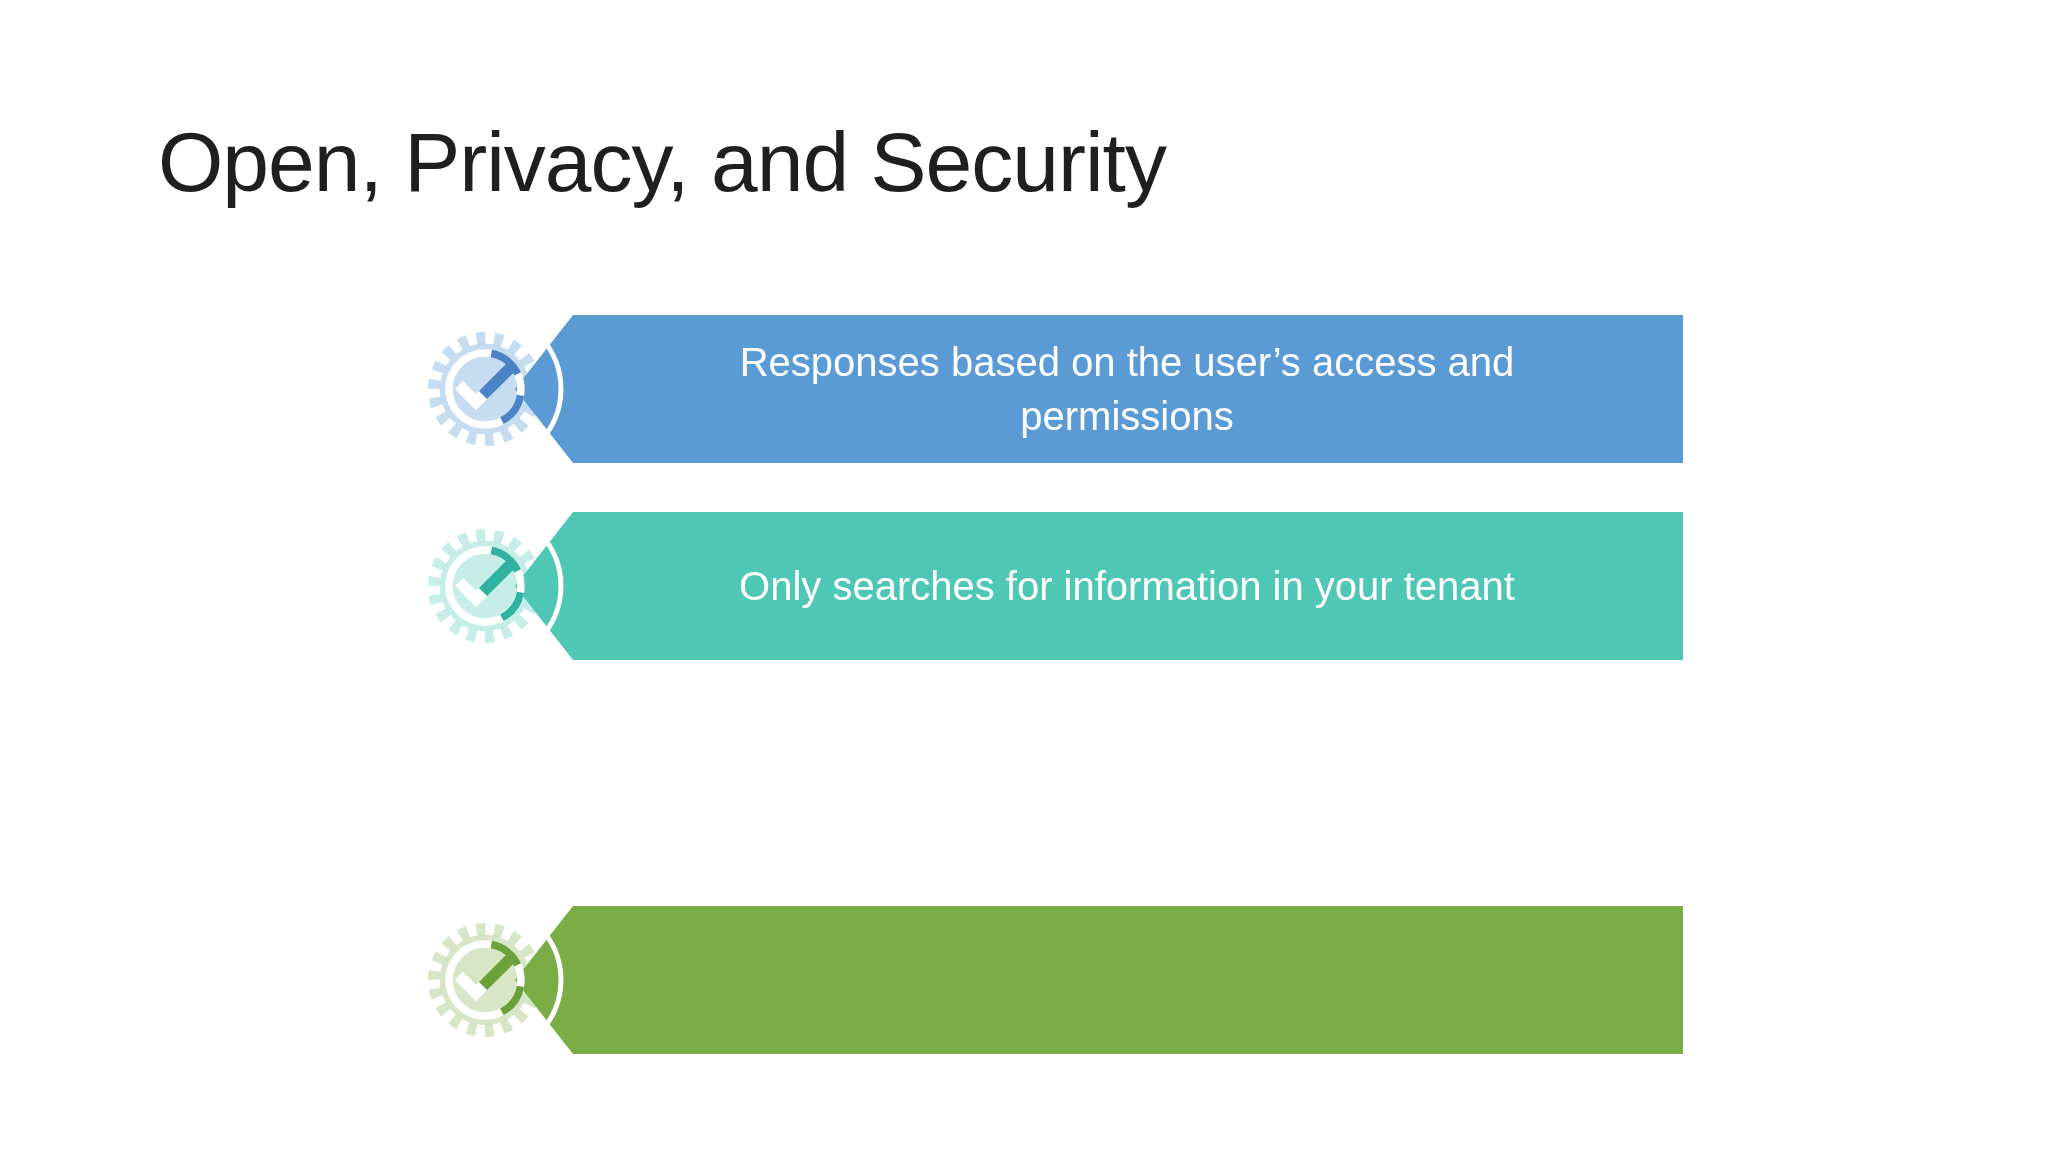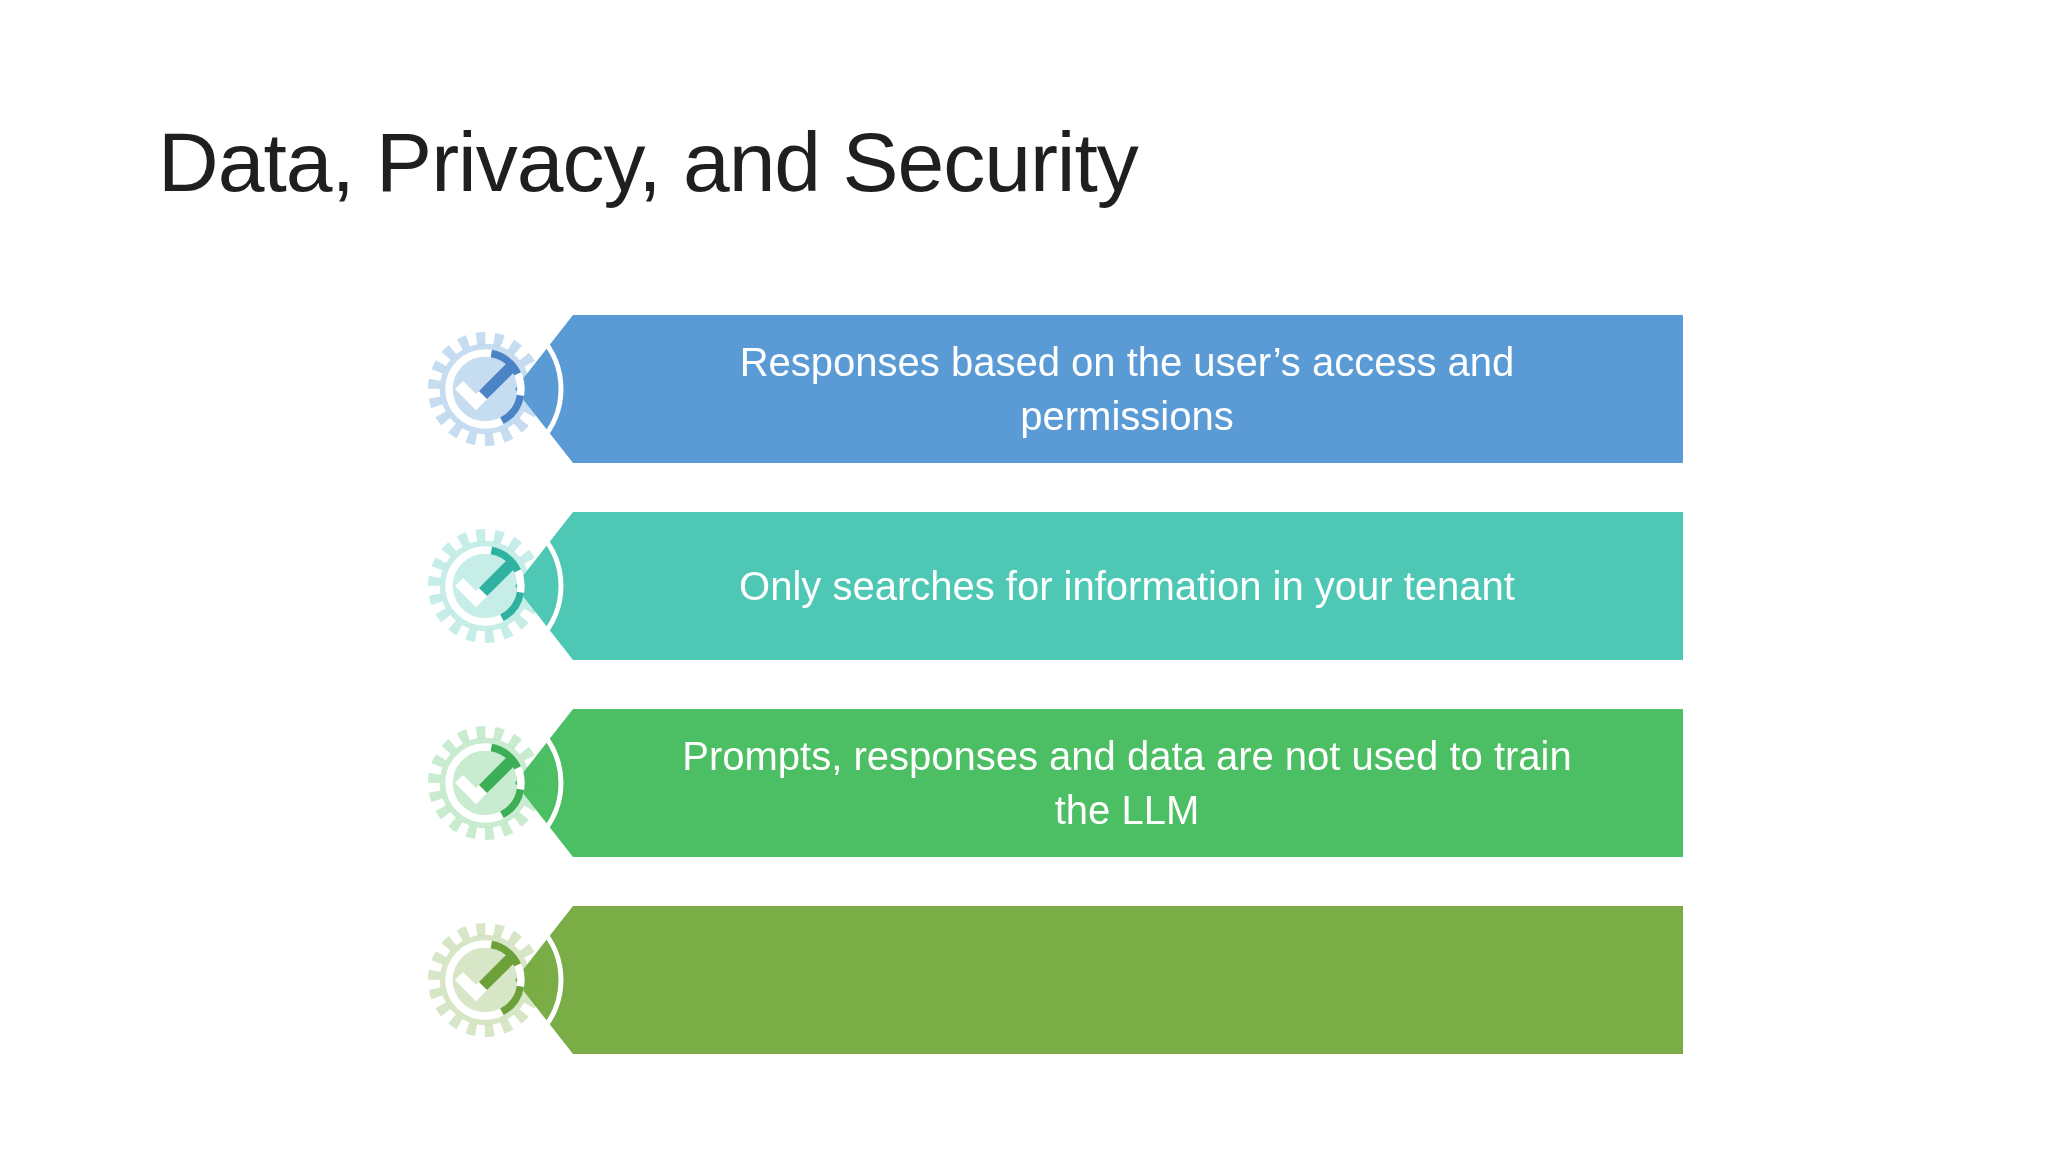--- a/index.html
+++ b/index.html
@@ -57,21 +57,21 @@
   .ring{fill:none;stroke:#FFFFFF;stroke-width:7.5;}
   .arc-accent{fill:none;stroke:var(--accent);stroke-width:7.5;}
   .check-white{fill:none;stroke:#FFFFFF;stroke-width:11.5;stroke-linejoin:miter;}
   .check-accent{fill:none;stroke:var(--accent);stroke-width:11.5;}
 </style>
 </head>
 <body>
 
 <div class="slide" style="--bg: #FFFFFF; --title-color: #1F1F1F; --text: #FFFFFF;">
 
-  <div class="slide-title">Data, Privacy, and Security</div>
+  <div class="slide-title">Open, Privacy, and Security</div>
 
   <div class="row r1" style="--main: #4FC7B5; --seal: rgba(79,199,181,0.32); --accent: #2FB3A0;">
     <div class="banner"></div>
     <div class="banner-text">Only searches for information in your tenant</div>
     <svg class="badge" viewBox="-100 -100 200 200">
       <circle class="halo" cx="0" cy="0" r="76"></circle>
       <circle class="teeth" cx="0" cy="0" r="51"></circle>
       <circle class="seal-body" cx="0" cy="0" r="45.2"></circle>
       <circle class="ring" cx="0" cy="0" r="36"></circle>
       <path class="arc-accent" d="M 6.3 -35.5 A 36 36 0 0 1 32.6 -15.2"></path>
@@ -90,35 +90,20 @@
       <circle class="teeth" cx="0" cy="0" r="51"></circle>
       <circle class="seal-body" cx="0" cy="0" r="45.2"></circle>
       <circle class="ring" cx="0" cy="0" r="36"></circle>
       <path class="arc-accent" d="M 6.3 -35.5 A 36 36 0 0 1 32.6 -15.2"></path>
       <path class="arc-accent" d="M 35.5 6.3 A 36 36 0 0 1 16.9 31.8"></path>
       <path class="check-white" d="M -26 -4 L -9 13 L 2 2"></path>
       <path class="check-accent" d="M -2 6 L 27 -23"></path>
     </svg>
   </div>
 
-  <div class="row r2" style="--main: #4CBE63; --seal: rgba(76,190,99,0.30); --accent: #3CAF56;">
-    <div class="banner"></div>
-    <div class="banner-text">Prompts, responses and data are not used to train
-the LLM</div>
-    <svg class="badge" viewBox="-100 -100 200 200">
-      <circle class="halo" cx="0" cy="0" r="76"></circle>
-      <circle class="teeth" cx="0" cy="0" r="51"></circle>
-      <circle class="seal-body" cx="0" cy="0" r="45.2"></circle>
-      <circle class="ring" cx="0" cy="0" r="36"></circle>
-      <path class="arc-accent" d="M 6.3 -35.5 A 36 36 0 0 1 32.6 -15.2"></path>
-      <path class="arc-accent" d="M 35.5 6.3 A 36 36 0 0 1 16.9 31.8"></path>
-      <path class="check-white" d="M -26 -4 L -9 13 L 2 2"></path>
-      <path class="check-accent" d="M -2 6 L 27 -23"></path>
-    </svg>
-  </div>
 
   <div class="row r3" style="--main: #7AAD45; --seal: rgba(122,173,69,0.30); --accent: #6CA038;">
     <div class="banner"></div>
     <svg class="badge" viewBox="-100 -100 200 200">
       <circle class="halo" cx="0" cy="0" r="76"></circle>
       <circle class="teeth" cx="0" cy="0" r="51"></circle>
       <circle class="seal-body" cx="0" cy="0" r="45.2"></circle>
       <circle class="ring" cx="0" cy="0" r="36"></circle>
       <path class="arc-accent" d="M 6.3 -35.5 A 36 36 0 0 1 32.6 -15.2"></path>
       <path class="arc-accent" d="M 35.5 6.3 A 36 36 0 0 1 16.9 31.8"></path>

